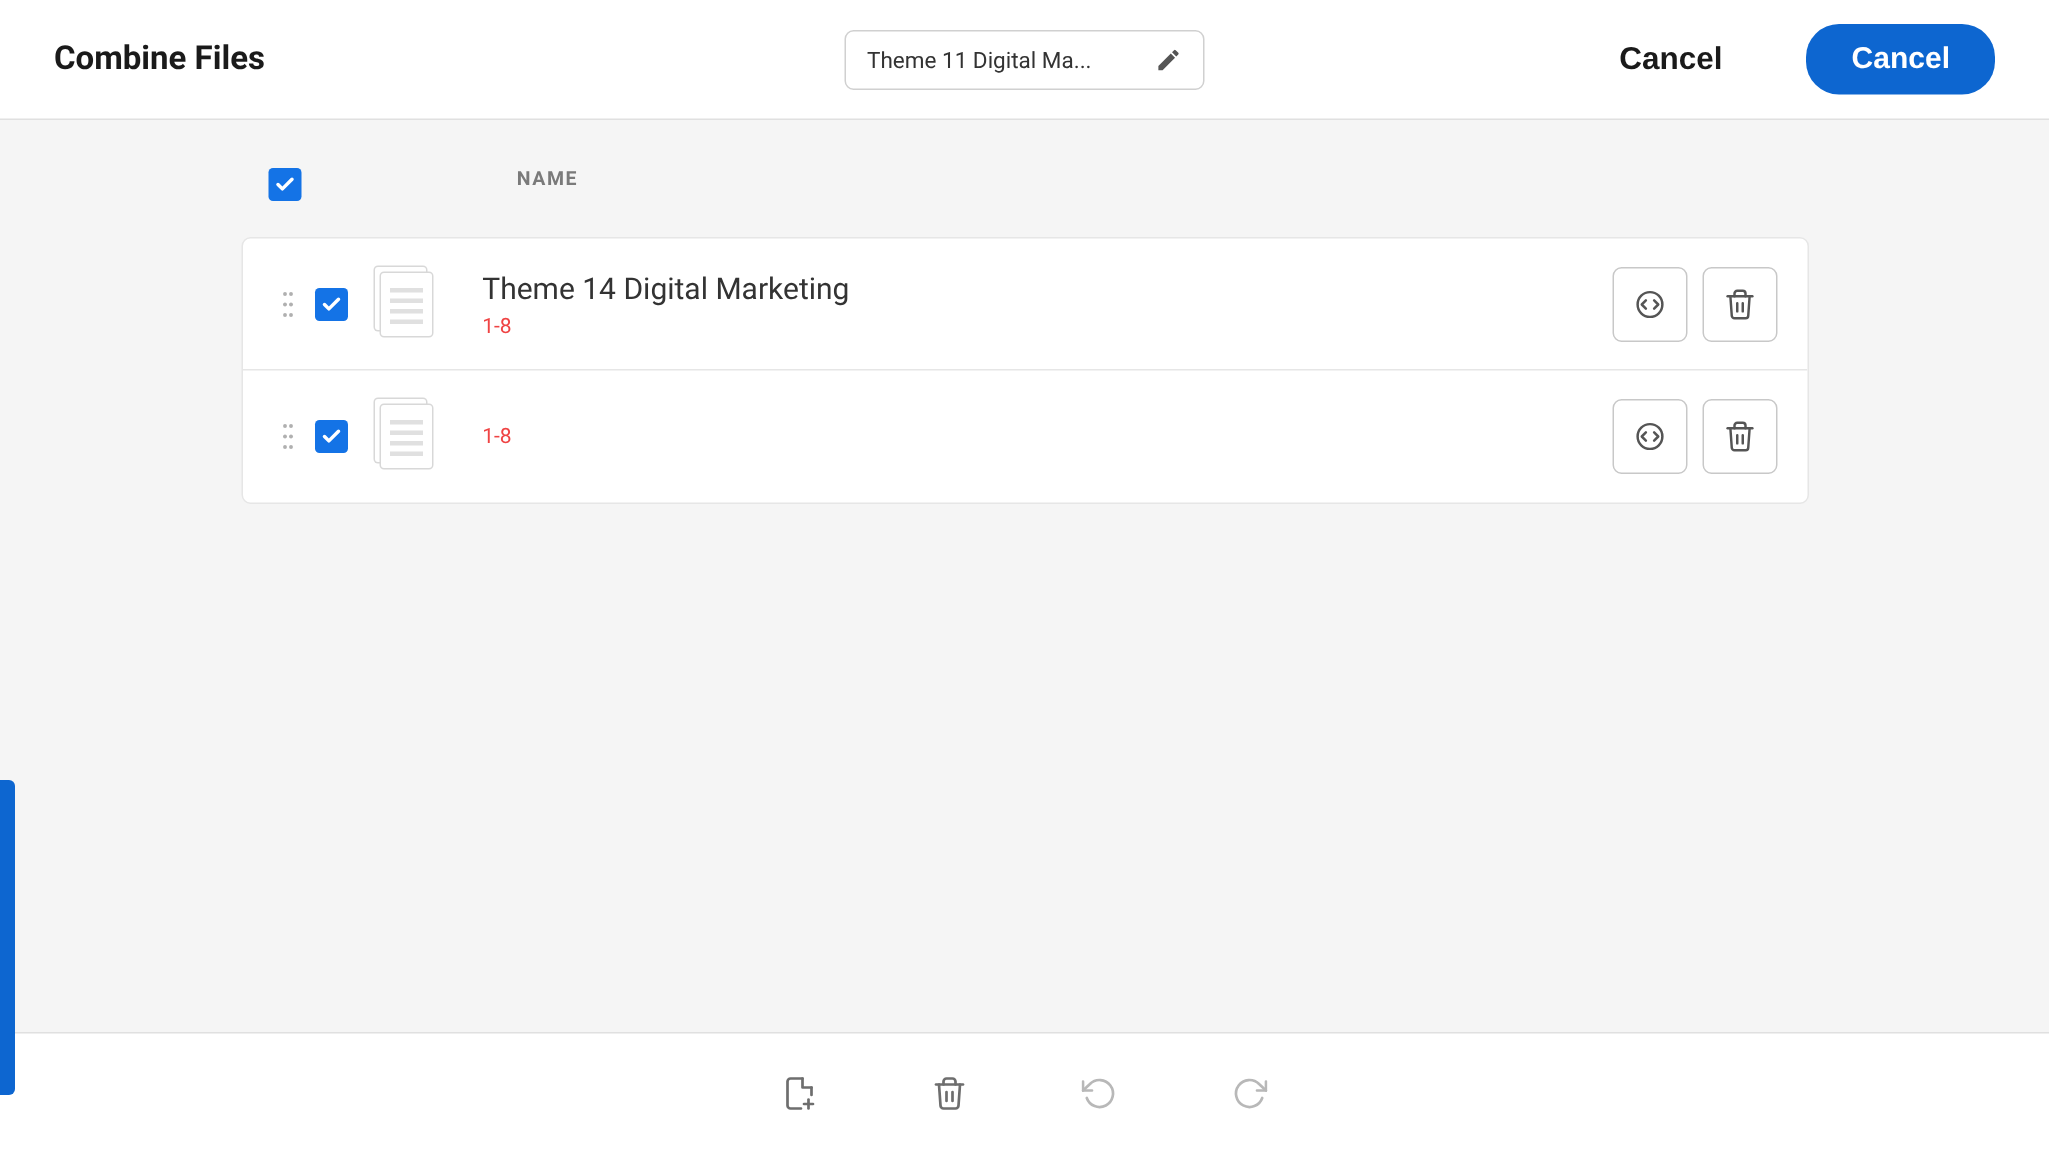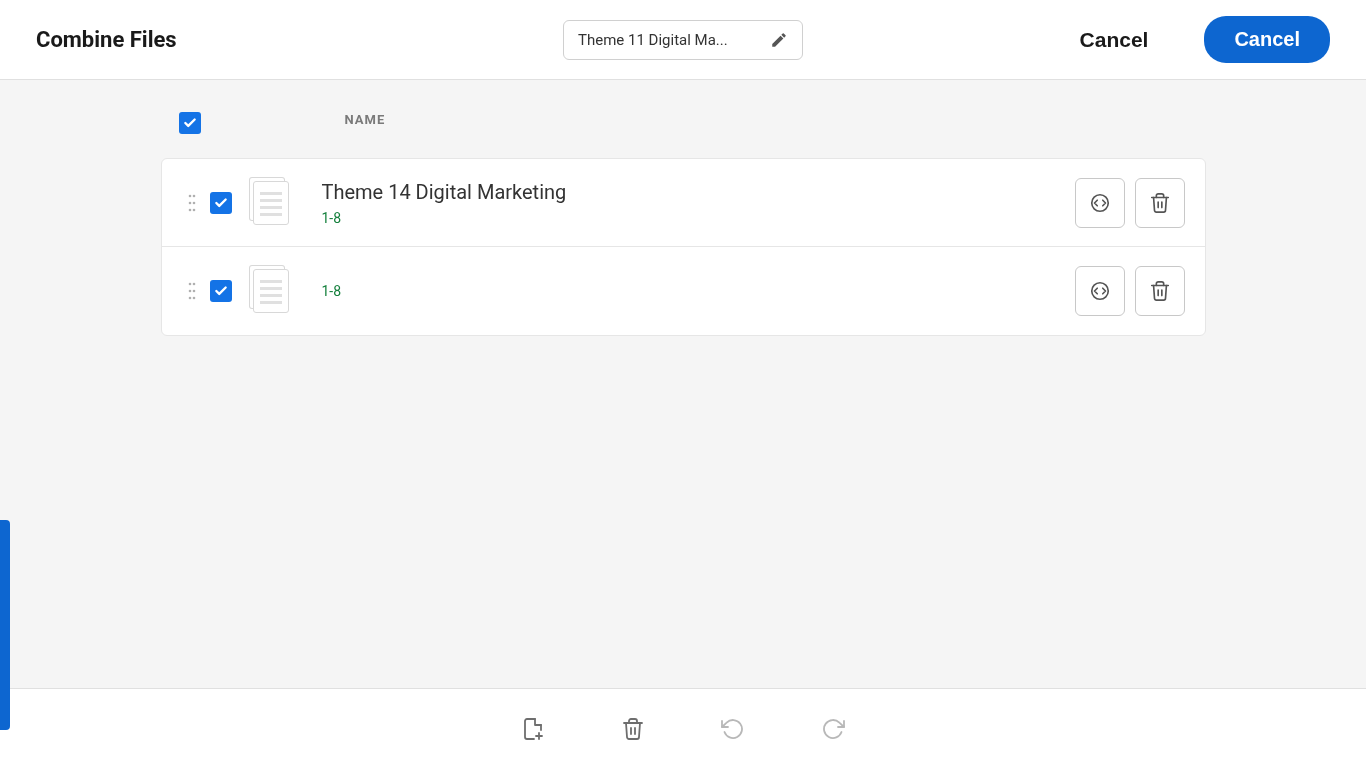--- a/index.html
+++ b/index.html
@@ -133,21 +133,21 @@
     border: 1px solid #d8d8d8; background: #fff; border-radius: 3px;
     box-shadow: -4px -4px 0 -1px #fff, -4px -4px 0 0 #d8d8d8;
   }
   .doc-thumb::before, .doc-thumb::after {
     content: ""; position:absolute; left: 6px; right: 6px; height: 3px; background:#e0e0e0;
   }
   .doc-thumb::before { top: 10px; }
   .doc-thumb::after { top: 17px; box-shadow: 0 7px 0 #e0e0e0, 0 14px 0 #e0e0e0; }
 
   .file-name { font-size: 20px; color: #333; font-weight: 400; margin-bottom: 6px; }
-  .file-pages { font-size: 14px; color: #15803d; }
+  .file-pages { font-size: 14px; color: #ef4444; }
 
   .action-btn {
     width: 50px; height: 50px; border: 1px solid #c8c8c8; border-radius: 6px;
     background: #fff; display:flex; align-items:center; justify-content:center;
     cursor:pointer; color: #555;
   }
 
   .bottombar {
     height: 80px;
     border-top: 1px solid #e0e0e0;

